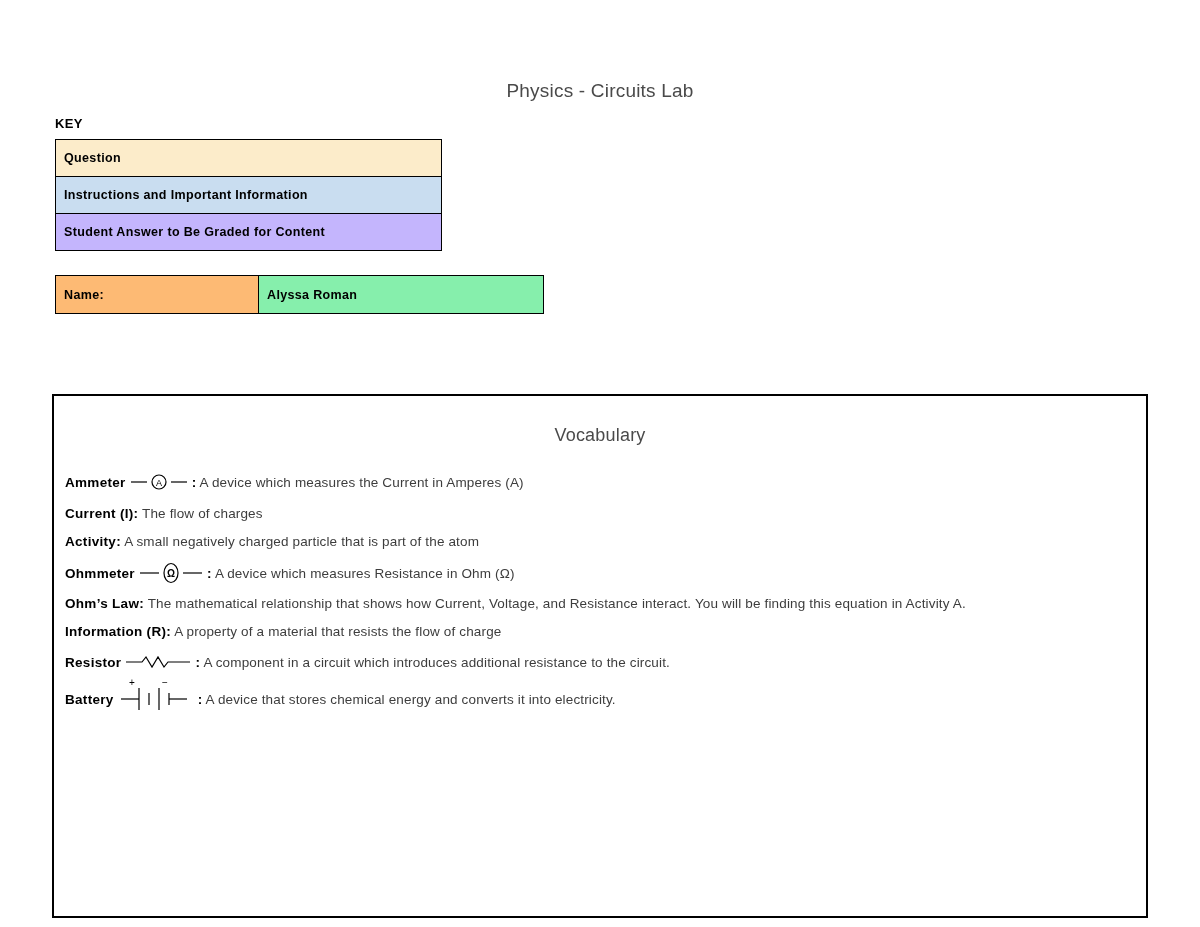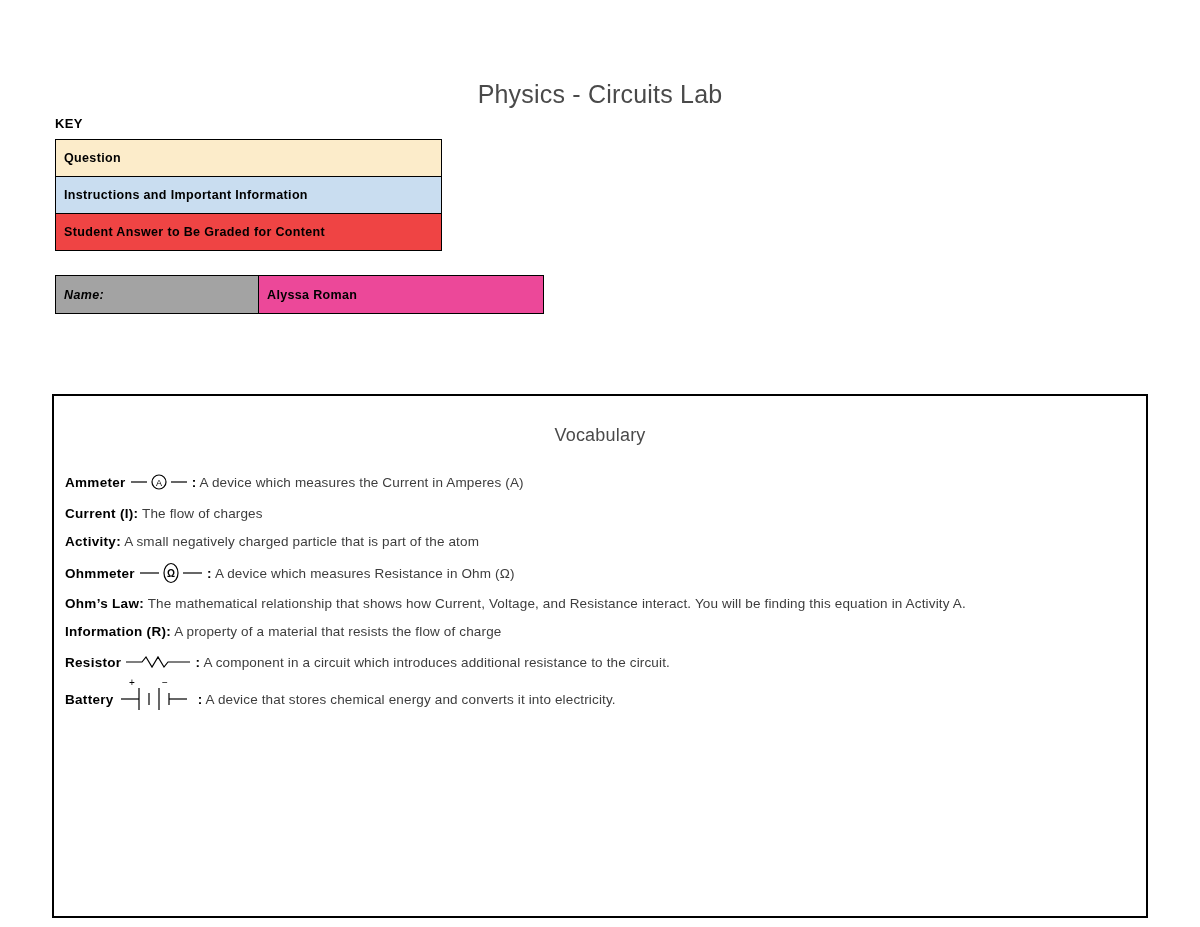--- a/index.html
+++ b/index.html
@@ -16,21 +16,21 @@
     overflow: hidden;
   }
 
   
   .doc-title {
     position: absolute;
     top: 80px;
     left: 0;
     width: 1200px;
     text-align: center;
-    font-size: 25px;
+    font-size: 19px;
     color: #4a4a4a;
     letter-spacing: 0.2px;
   }
 
   
   .key-label {
     position: absolute;
     left: 55px;
     top: 116px;
     font-size: 13px;
@@ -58,31 +58,31 @@
 
   
   #key-table {
     left: 55px;
     top: 139px;
     width: 387px;
   }
   #key-table td { height: 24px; }
   .c-blue  { background: #c9ddf0; }
   .c-cream { background: #fcecca; }
-  .c-green { background: #ef4444; }
+  .c-green { background: #c4b5fd; }
 
   
   #info-table {
     left: 55px;
     top: 275px;
     width: 489px;
   }
   #info-table td { height: 25px; }
-  #info-table td.label { width: 194px; background: #a3a3a3; font-style: italic; }
-  #info-table td.value { background: #ec4899; }
+  #info-table td.label { width: 194px; background: #fdba74; }
+  #info-table td.value { background: #86efac; }
 
   
   #vocab-box {
     position: absolute;
     left: 52px;
     top: 394px;
     width: 1096px;
     height: 524px;
     border: 2px solid #000000;
     box-sizing: border-box;

